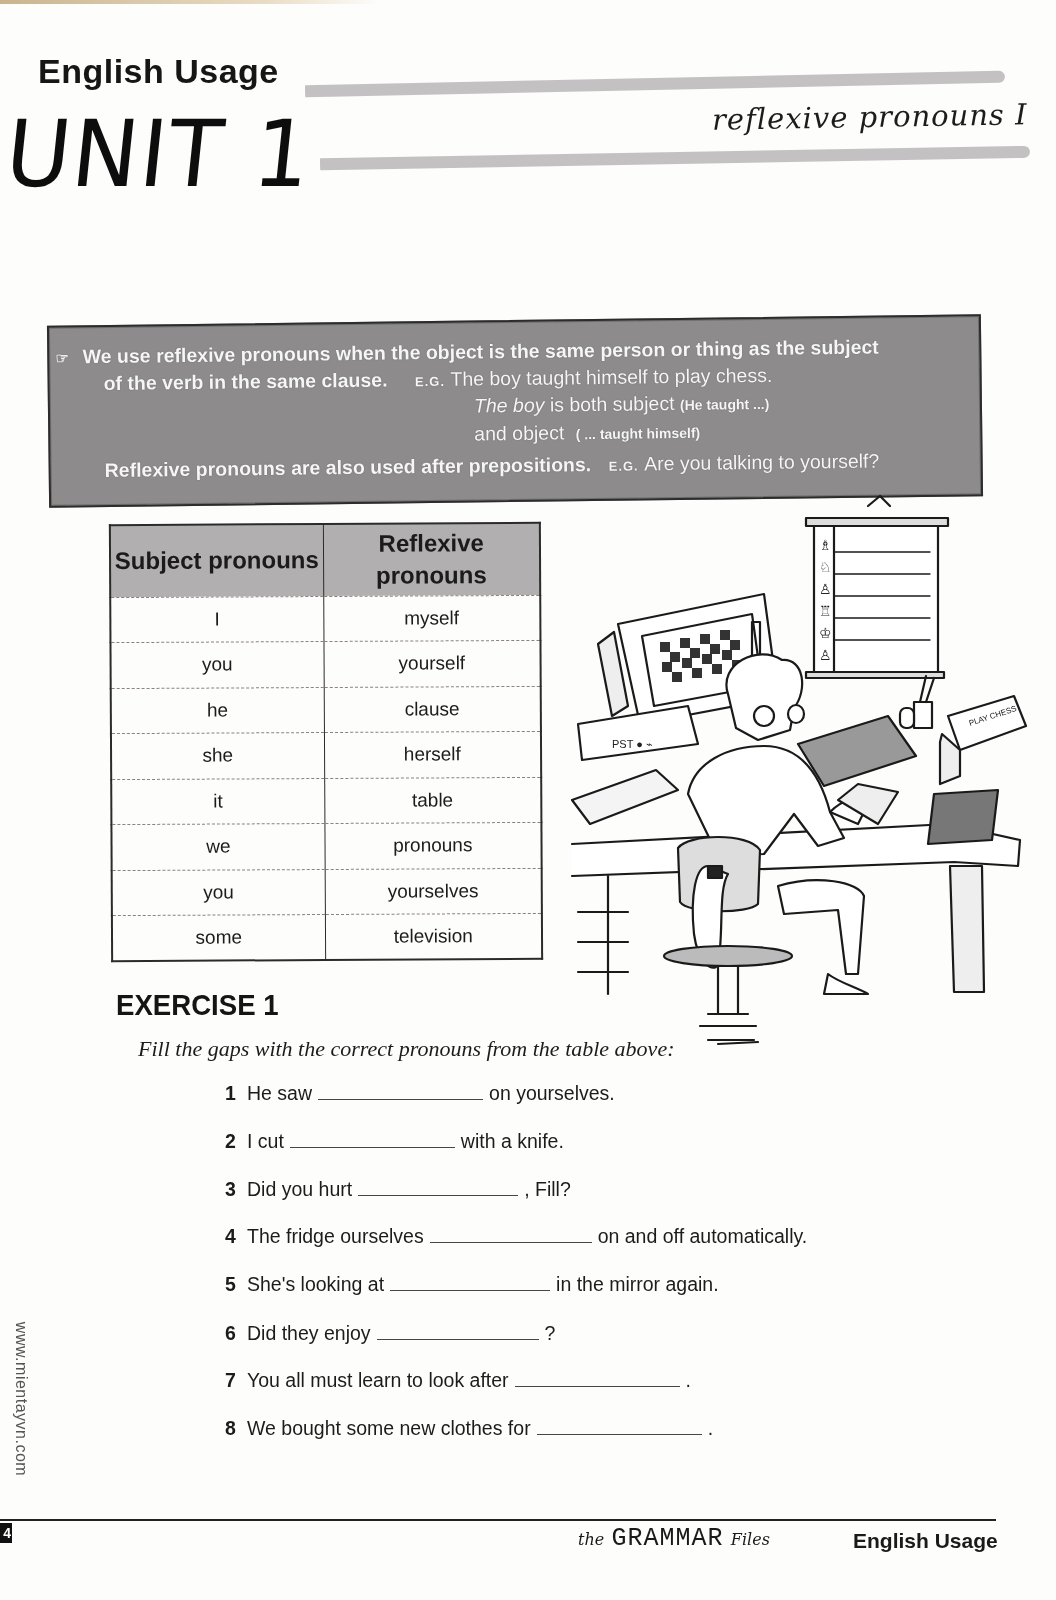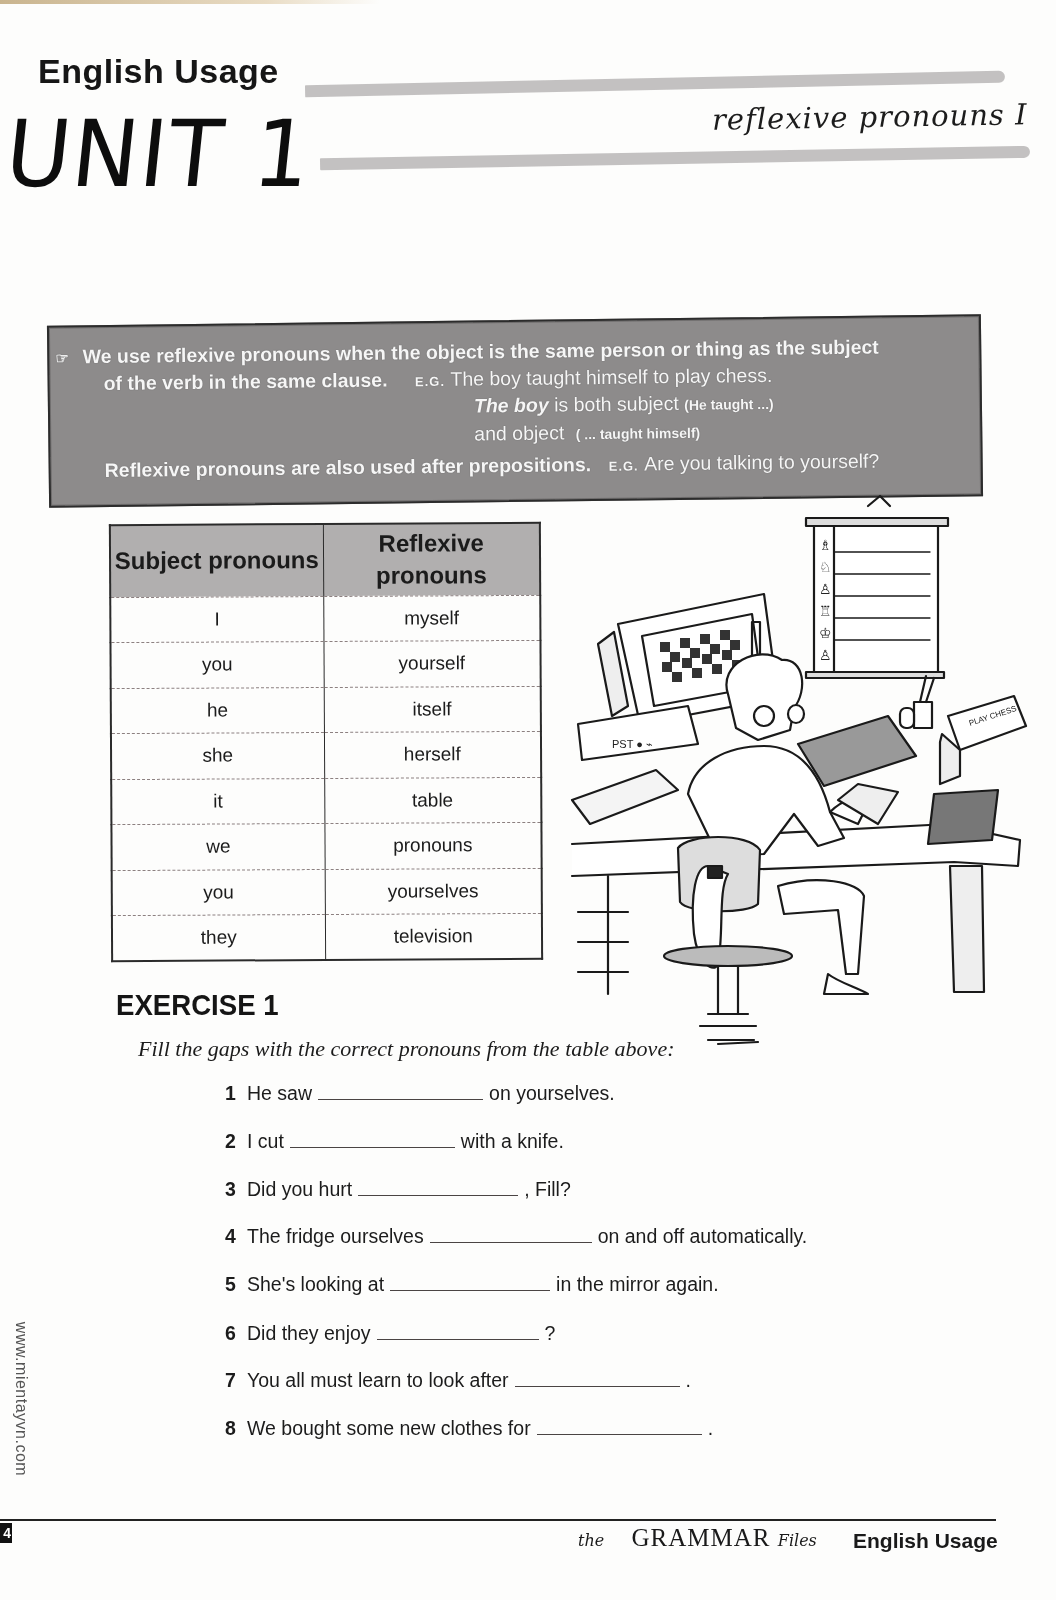--- a/index.html
+++ b/index.html
@@ -23,21 +23,21 @@
 
   
   .rule-box { position: absolute; left: 48px; top: 320px; width: 934px; height: 182px;
     background: #8d8b8b; border: 2px solid #2c2c2c; transform: rotate(-0.7deg);
     box-shadow: inset 0 0 0 1px #6f6d6d; }
   .rule-box .line { position: absolute; color: #f6f6f6; font-weight: bold; font-size: 19.5px; white-space: nowrap;
     text-shadow: 0 0 1px #555; }
   .rule-box .normal { font-weight: normal; }
   .rule-box .small { font-size: 14px; font-weight: bold; }
   .rule-box .eg { font-size: 13px; font-weight: bold; letter-spacing: 1px; }
-  .rule-box .ital { font-style: italic; font-weight: bold; }
+  .rule-box .ital { font-style: italic; font-weight: normal; }
   .hand-icon { display: inline-block; width: 22px; font-size: 15px; color: #eee; }
 
   
   .pronoun-table { position: absolute; left: 110px; top: 523px; width: 432px; border-collapse: collapse;
     border: 2px solid #2b2b2b; transform: rotate(-0.3deg); }
   .pronoun-table th { background: #b1afaf; font-size: 24px; font-weight: bold; line-height: 32px; height: 72px;
     border-right: 1.5px solid #2b2b2b; color: #1b1b1b; }
   .pronoun-table td { height: 45.5px; font-size: 19px; text-align: center; border-right: 1.5px solid #2b2b2b;
     border-top: 1.5px dashed #8c8080; color: #1c1c1c; }
   .pronoun-table th:last-child, .pronoun-table td:last-child { border-right: none; }
@@ -55,21 +55,21 @@
     display: flex; align-items: baseline; }
   .q .num { font-weight: bold; width: 22px; }
   .q .blank { display: inline-block; width: 165px; border-bottom: 1.5px solid #4a4444; margin: 0 6px; height: 16px; }
 
   
   .footer-rule { position: absolute; left: 0; top: 1519px; width: 996px; height: 2px; background: #222; }
   .page-num { position: absolute; left: 0; top: 1523px; width: 12px; height: 20px; background: #111; color: #fff;
     font-size: 14px; font-weight: bold; text-align: right; padding-right: 1px; line-height: 20px; }
   .footer-brand { position: absolute; left: 578px; top: 1524px; font-family: "DejaVu Serif", serif; font-style: italic;
     font-size: 23px; color: #1a1a1a; }
-  .footer-brand .big { font-style: normal; font-family: Liberation Serif, serif; font-size: 25px; letter-spacing: 1px; margin-left: 20px; }
+  .footer-brand .big { font-style: normal; font-family: Liberation Mono, monospace; font-size: 25px; letter-spacing: 1px; }
   .footer-brand .sm { font-size: 16px; }
   .footer-series { position: absolute; left: 853px; top: 1529px; font-size: 21px; font-weight: bold; color: #1a1a1a; }
   .watermark { position: absolute; left: -56px; top: 1390px; transform: rotate(90deg); font-size: 16px; color: #555;
     letter-spacing: 0.5px; white-space: nowrap; }
 </style>
 </head>
 <body>
 
 <div class="scan-edge"></div>
 
@@ -116,40 +116,40 @@
     <tr>
         <td>I</td>
         <td>myself</td>
       </tr>
     <tr>
         <td>you</td>
         <td>yourself</td>
       </tr>
     <tr>
         <td>he</td>
-        <td>itself</td>
+        <td>clause</td>
       </tr>
     <tr>
         <td>she</td>
         <td>herself</td>
       </tr>
     <tr>
         <td>it</td>
         <td>table</td>
       </tr>
     <tr>
         <td>we</td>
         <td>pronouns</td>
       </tr>
     <tr>
         <td>you</td>
         <td>yourselves</td>
       </tr>
     <tr>
-        <td>they</td>
+        <td>some</td>
         <td>television</td>
       </tr>
   </tbody>
 </table>
 
 <svg class="illustration" viewBox="0 0 460 560" fill="none" stroke="#1a1a1a" stroke-width="2.2" stroke-linejoin="round" stroke-linecap="round">
 
   <g>
     <path d="M300 12 L312 2 L322 12"></path>
     <rect x="238" y="24" width="142" height="8" fill="#ddd"></rect>

